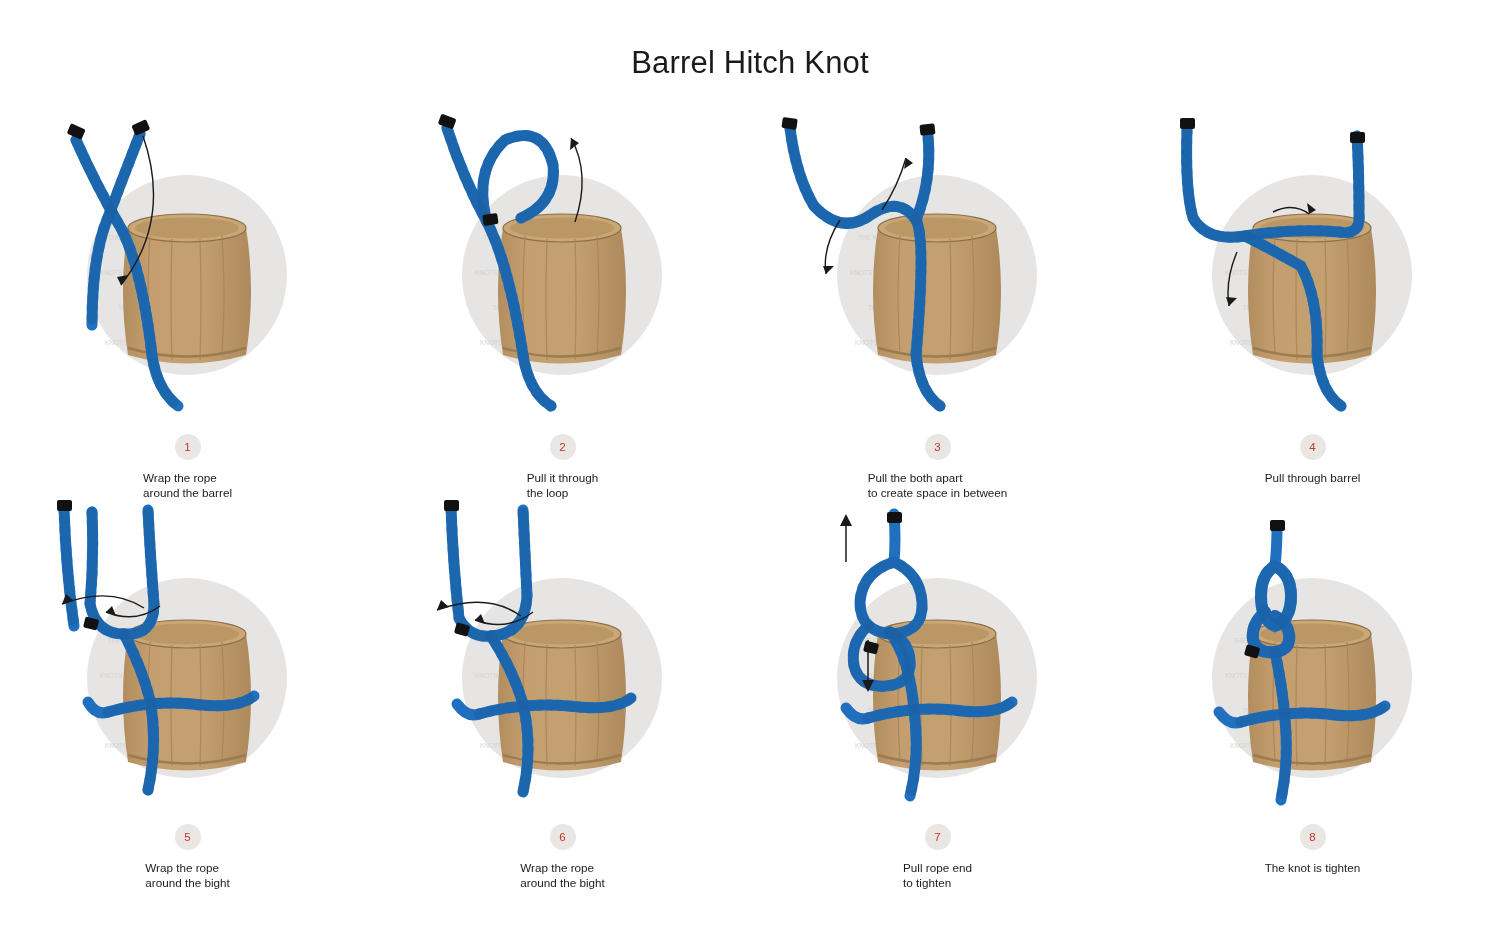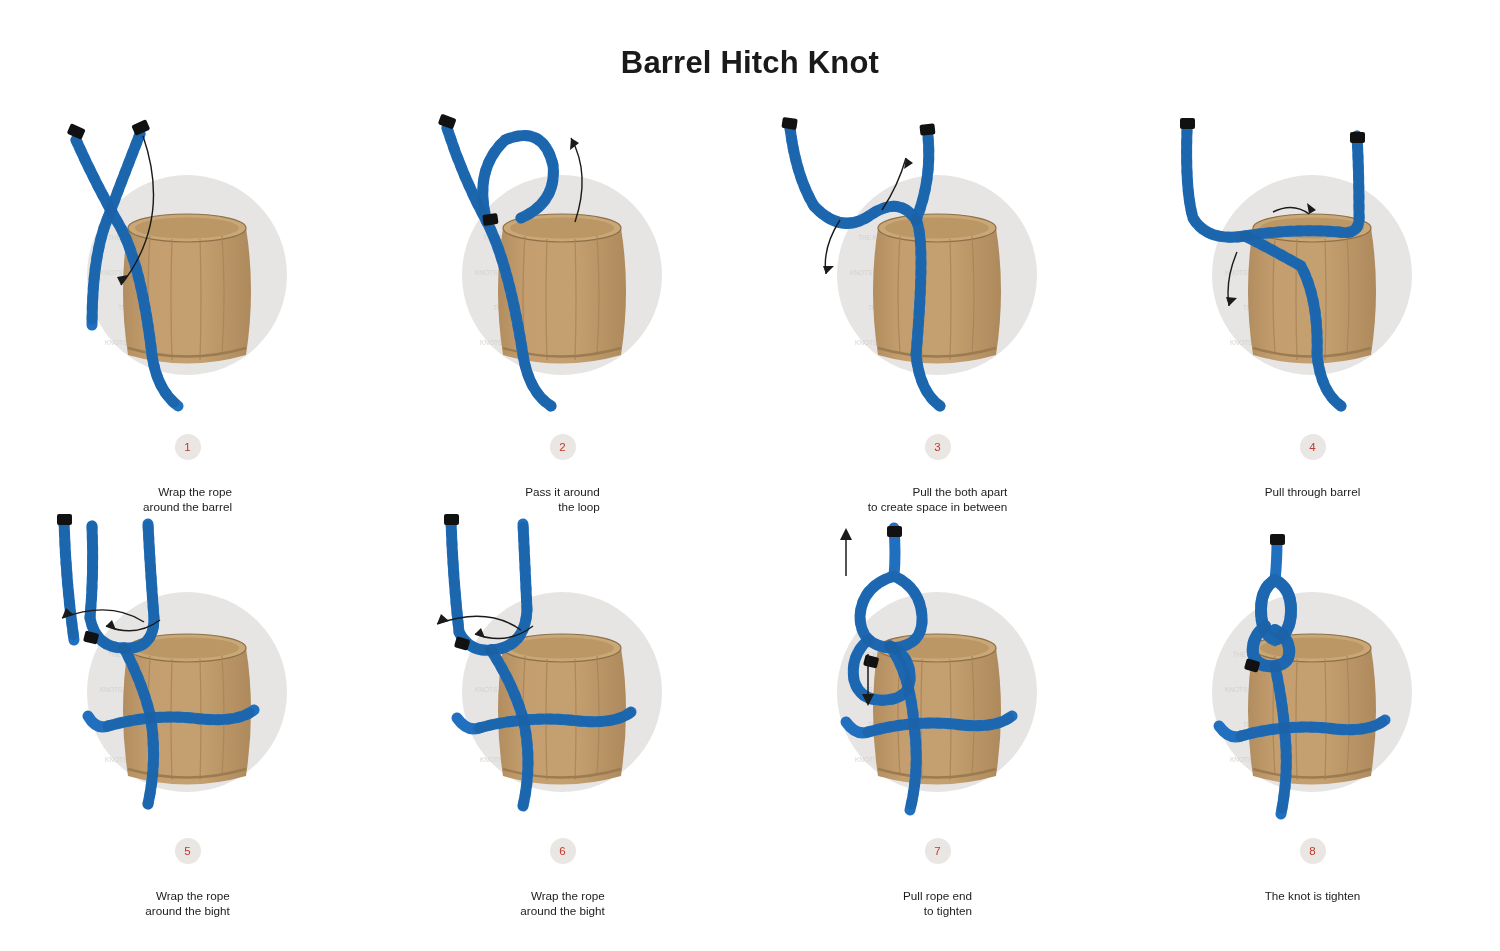--- a/index.html
+++ b/index.html
@@ -7,21 +7,21 @@
     width:1500px;height:951px;
     background:#ffffff;
     font-family:"Liberation Sans", sans-serif;
     overflow:hidden;
     position:relative;
   }
   #page-title{
     position:absolute;top:45px;left:0;width:100%;
     text-align:center;
     font-size:31px;
-    font-weight:700;
+    font-weight:400;
     color:#1a1a1a;
     letter-spacing:.2px;
   }
   #grid{
     position:absolute;
     top:110px;left:0;
     width:1500px;
   }
   .row{display:flex;width:1500px;}
   .panel{
@@ -38,25 +38,25 @@
   .figure svg{display:block;width:100%;height:100%;}
   .badge{
     width:26px;height:26px;border-radius:50%;
     background:#e9e6e3;
     color:#c0392b;
     font-size:11.5px;
     display:flex;align-items:center;justify-content:center;
     margin-top:4px;
   }
   .caption{
-    margin-top:24px;
+    margin-top:10px;
     font-size:11.7px;
     line-height:15px;
     color:#1c1c1c;
-    text-align:right;
+    text-align:left;
     white-space:pre-line;
   }
   .row2 .figure{height:320px;}
 </style>
 </head>
 <body>
 
 <div id="page-title">Barrel Hitch Knot</div>
 
 <div id="grid">
@@ -156,21 +156,21 @@
             <path d="M72 18 Q88 68 112 112 Q134 155 148 245 Q154 282 176 296" stroke="#1a5e9f" stroke-width="11" stroke-dasharray="3 7" opacity=".55"></path>
             <path d="M112 112 Q98 60 130 30 Q168 14 178 55 Q182 92 146 108" stroke="#1a5e9f" stroke-width="11" stroke-dasharray="3 7" opacity=".55"></path>
           </g>
           <rect x="64" y="6" width="16" height="11" rx="2" fill="#111111" transform="rotate(20 72 12)"></rect>
           <rect x="108" y="104" width="15" height="11" rx="2" fill="#111111" transform="rotate(-8 115 110)"></rect>
           <path d="M196 28 Q216 64 200 112" stroke="#1a1a1a" stroke-width="1.4" fill="none"></path>
           <path d="M196 28 l-1 12 l9 -7 z" fill="#1a1a1a"></path>
         </svg>
       </div>
       <div class="badge">2</div>
-      <div class="caption">Pass it around
+      <div class="caption">Pull it through
 the loop</div>
     </div>
 
     <div class="panel">
       <div class="figure">
         <svg viewBox="0 0 375 320" xmlns="http://www.w3.org/2000/svg">
           <defs>
             <linearGradient id="bodyG3" x1="0" y1="0" x2="1" y2="0">
               <stop offset="0%" stop-color="#b28d5f"></stop>
                 <stop offset="22%" stop-color="#c49e6e"></stop>

